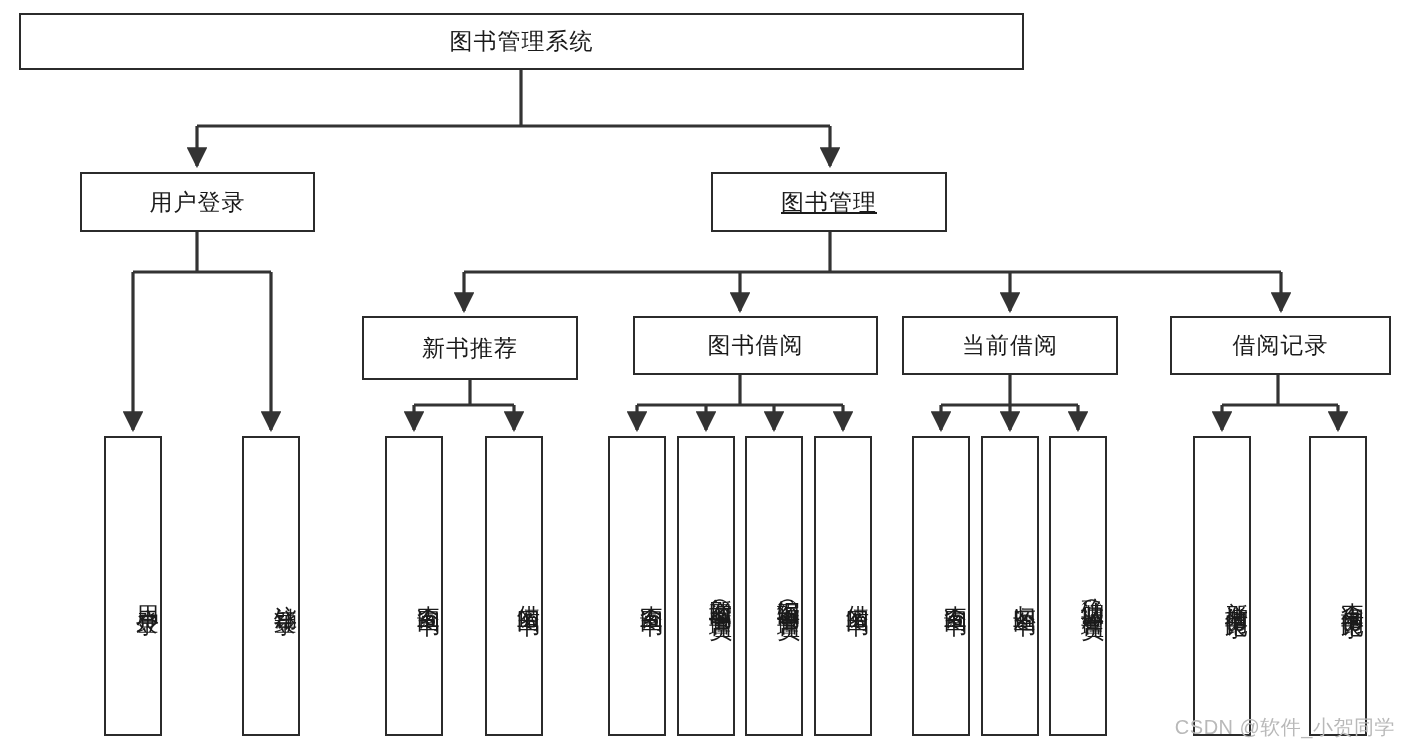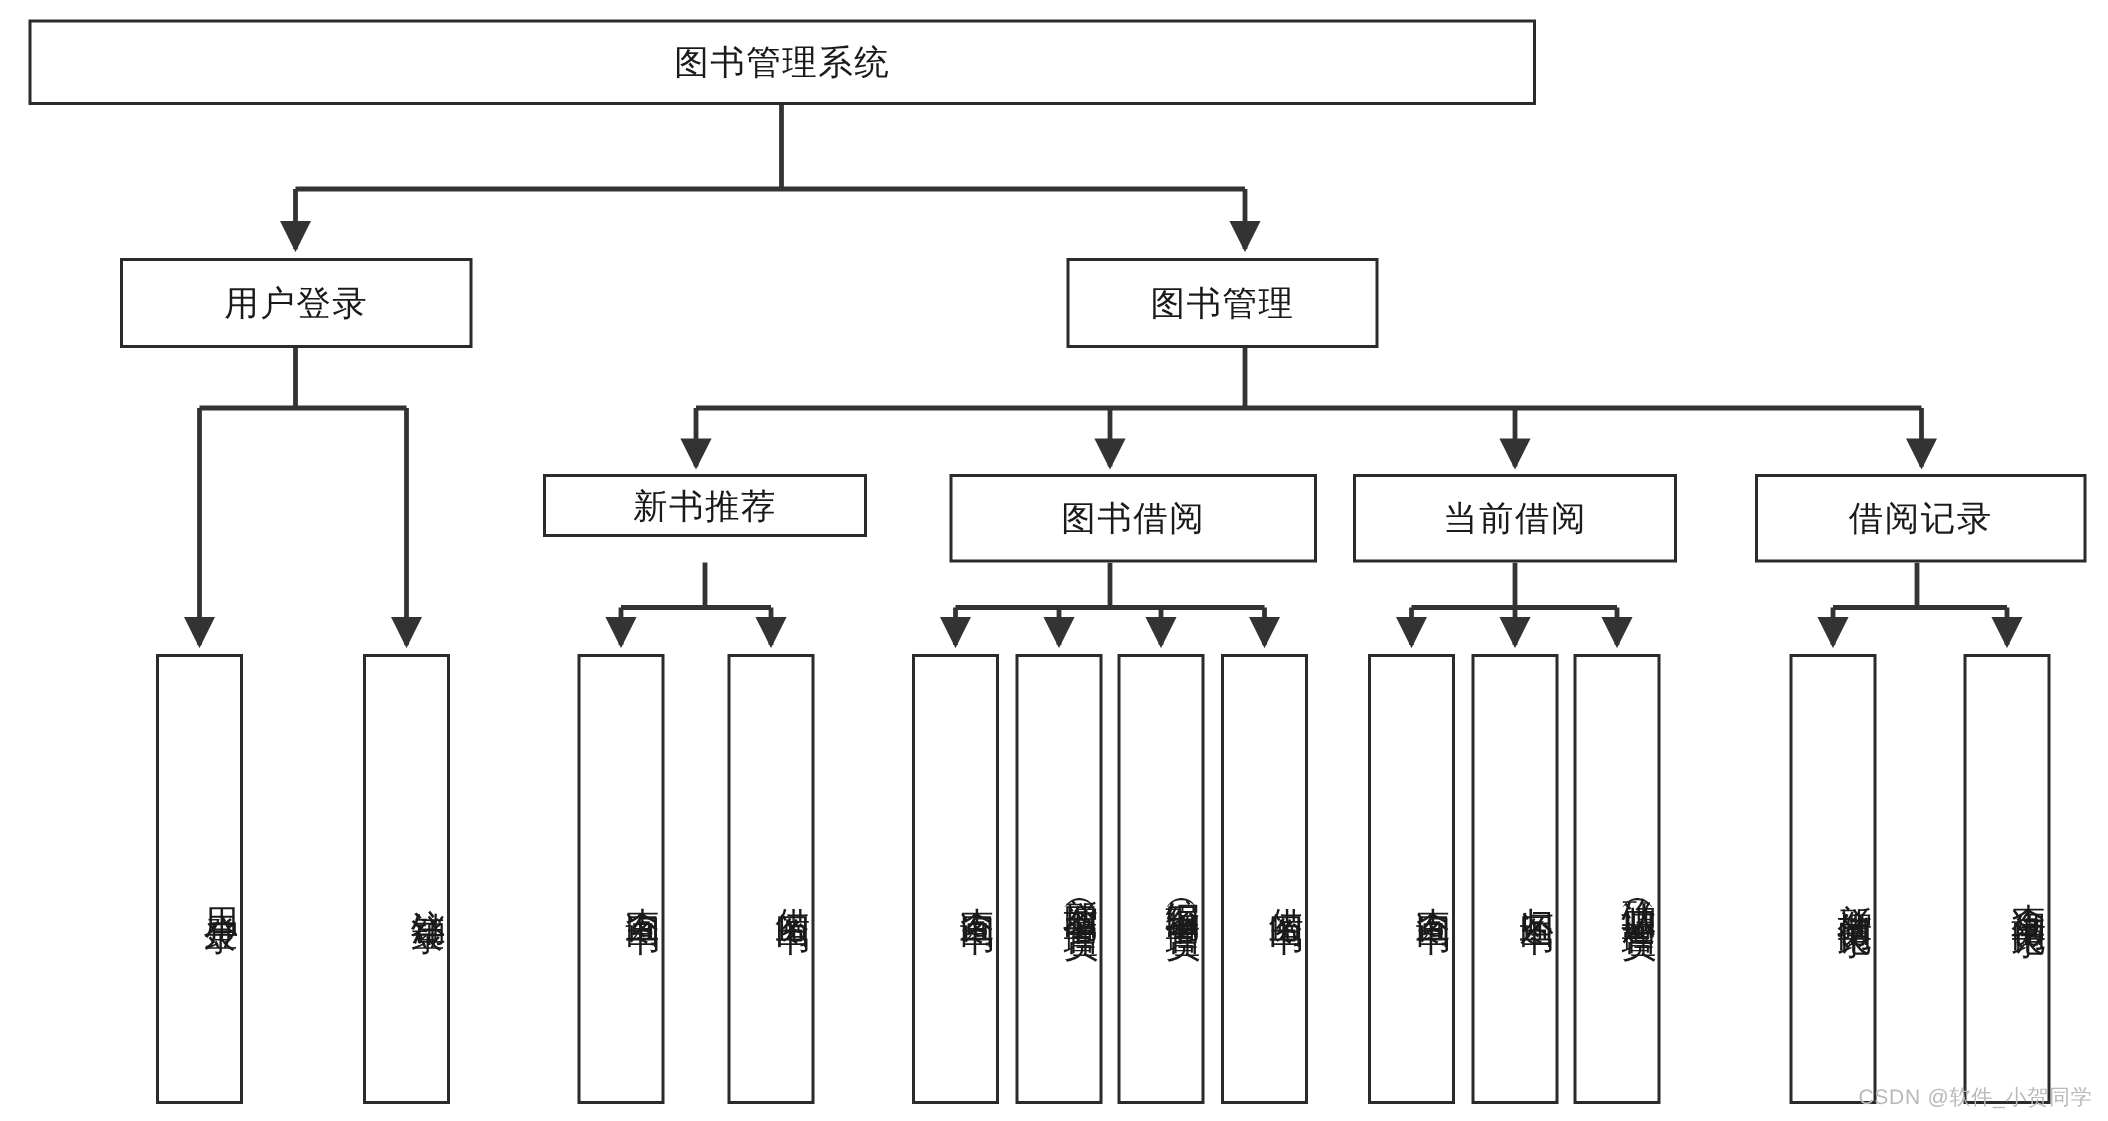--- a/index.html
+++ b/index.html
@@ -53,21 +53,21 @@
     line-height: 1.05;
     white-space: nowrap;
   }
   .node .txt {
     display: block;
   }
   #watermark {
     position: absolute;
     right: 10px;
     bottom: 6px;
-    font-size: 14px;
+    font-size: 20px;
     color: #b9b9b9;
     letter-spacing: 0.5px;
     white-space: nowrap;
   }
 </style>
 </head>
 <body>
 
 <div id="canvas">
 
@@ -124,25 +124,25 @@
     </g>
   </svg>
 
   <div class="node horiz" style="left:19px; top:13px; width:1005px; height:57px;">
     <span class="txt">图书管理系统</span>
   </div>
 
   <div class="node horiz" style="left:80px; top:172px; width:235px; height:60px;">
     <span class="txt">用户登录</span>
   </div>
-  <div class="node horiz" style="left:711px; top:172px; width:208px; height:60px;">
+  <div class="node horiz" style="left:711px; top:172px; width:236px; height:60px;text-decoration:underline;">
     <span class="txt">图书管理</span>
   </div>
 
-  <div class="node horiz" style="left:362px; top:316px; width:216px; height:42px;align-items:center;">
+  <div class="node horiz" style="left:362px; top:316px; width:216px; height:64px;align-items:center;">
     <span class="txt">新书推荐</span>
   </div>
   <div class="node horiz" style="left:633px; top:316px; width:245px; height:59px;">
     <span class="txt">图书借阅</span>
   </div>
   <div class="node horiz" style="left:902px; top:316px; width:216px; height:59px;font-family:Liberation Mono, monospace;">
     <span class="txt">当前借阅</span>
   </div>
   <div class="node horiz" style="left:1170px; top:316px; width:221px; height:59px;">
     <span class="txt">借阅记录</span>

